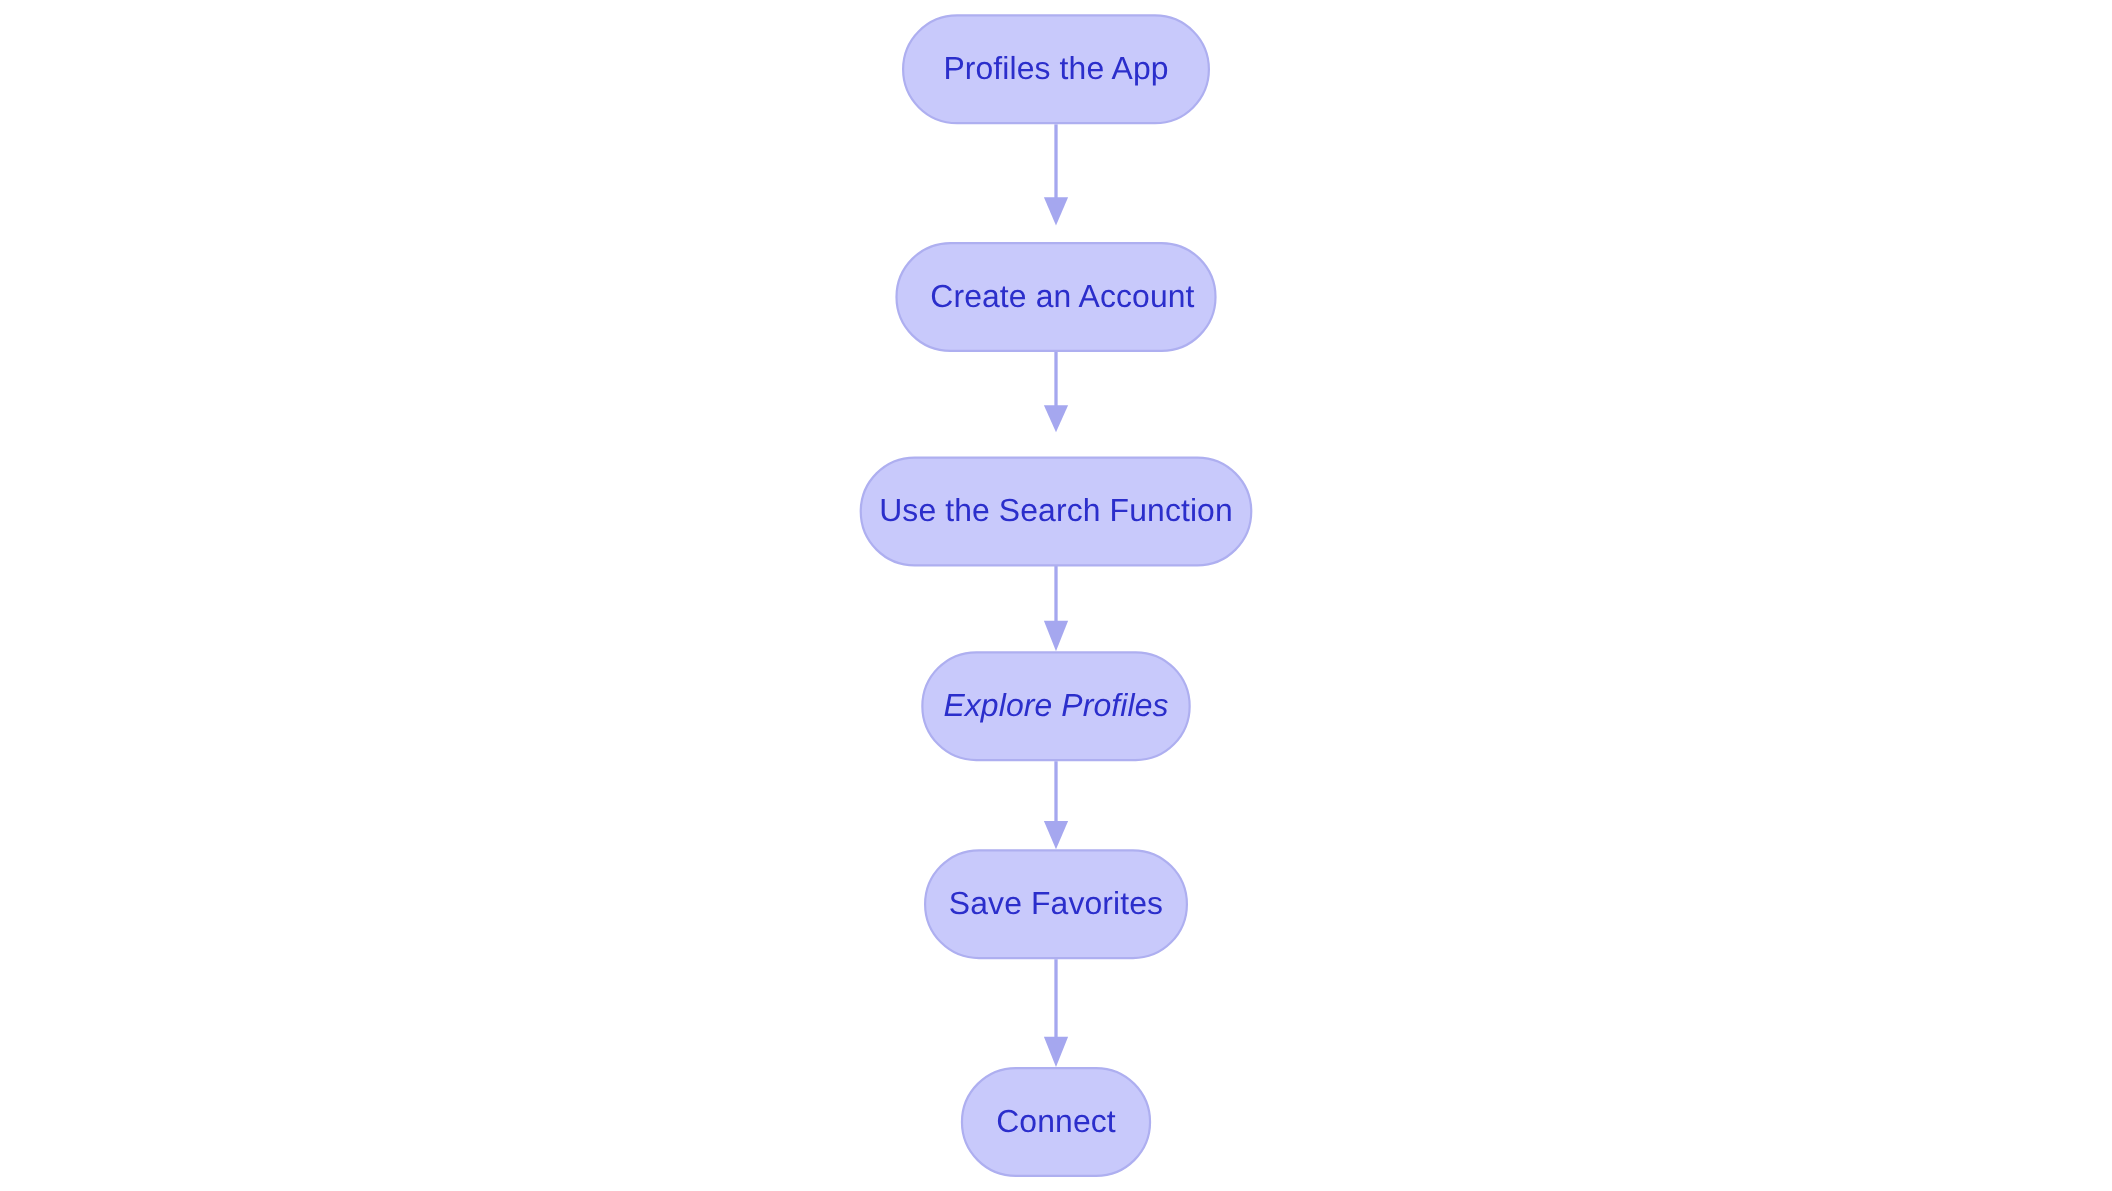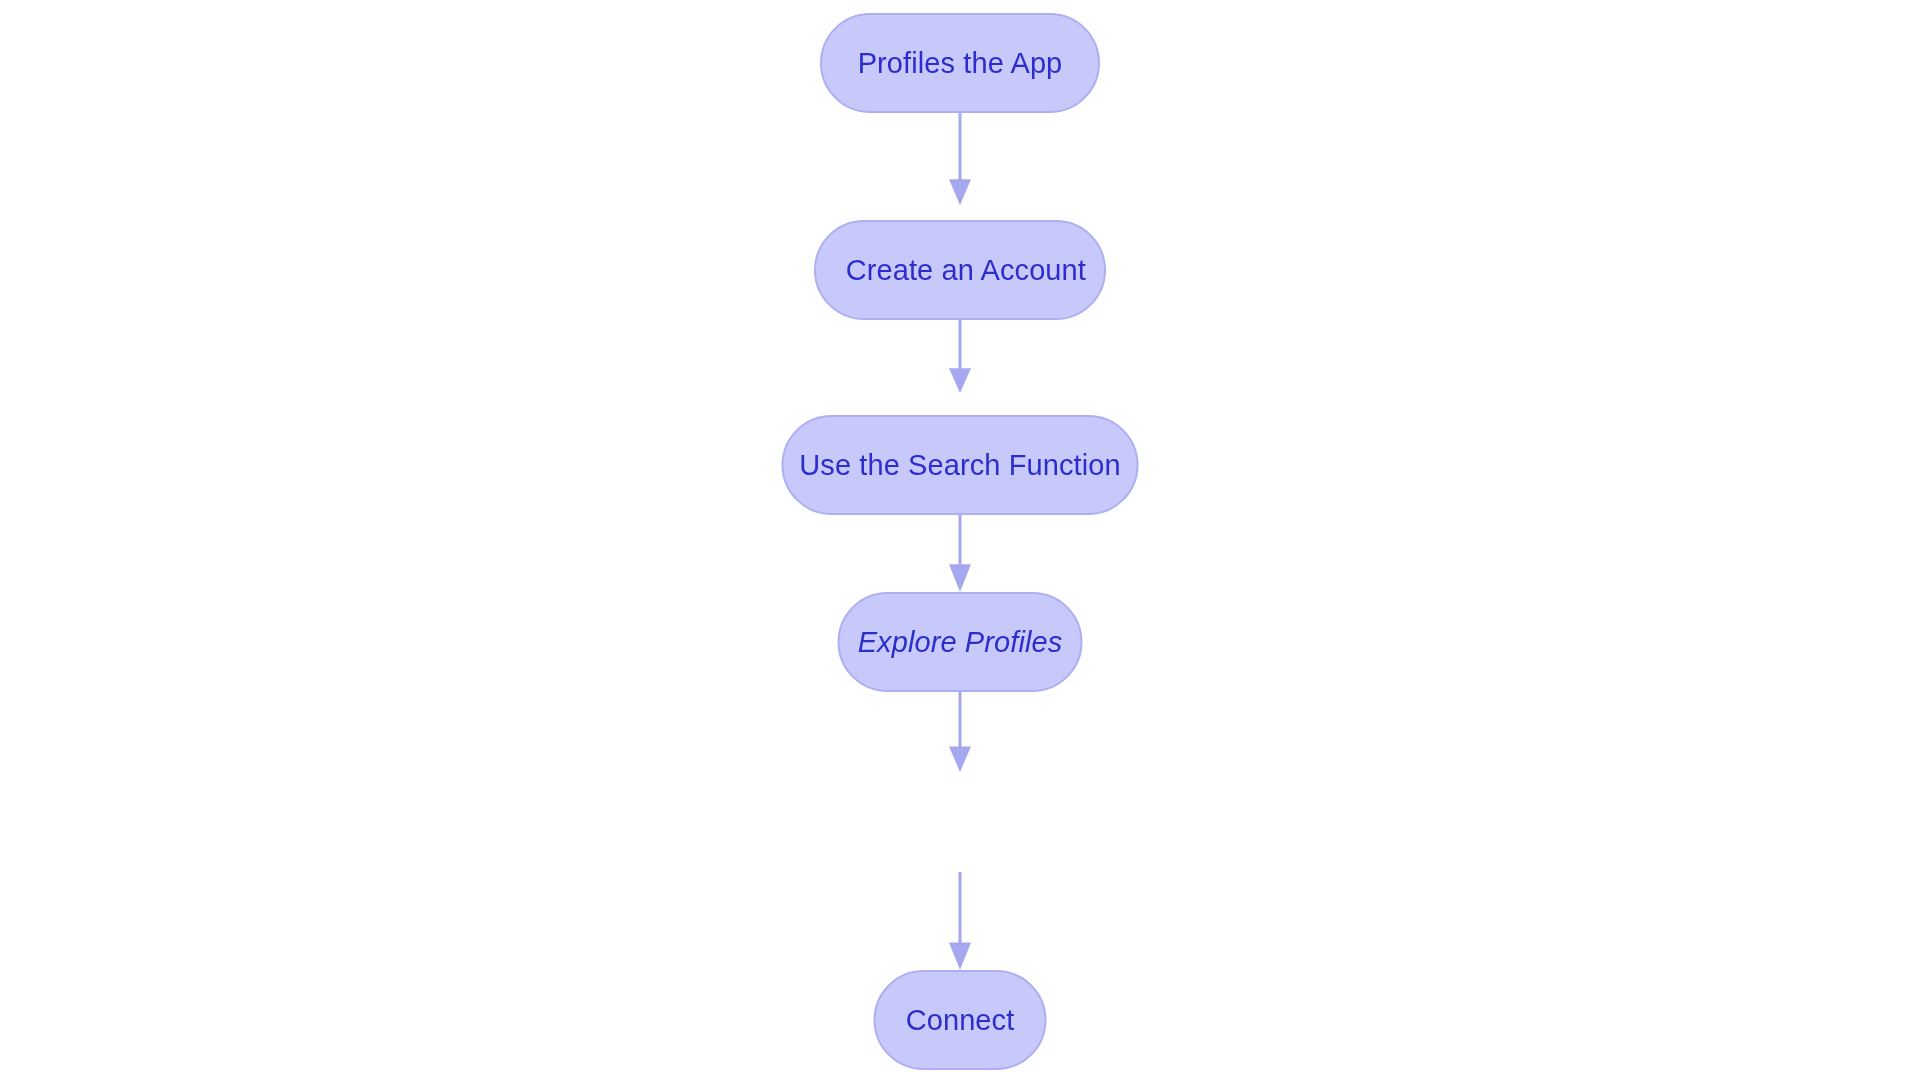--- a/index.html
+++ b/index.html
@@ -108,18 +108,21 @@
     </div>
     <div class="node" style="width: 292px; top: 220px; justify-content: flex-end;">
       <span class="node-label">Create an Account</span>
     </div>
     <div class="node" style="width: 357px; top: 415px;">
       <span class="node-label">Use the Search Function</span>
     </div>
     <div class="node" style="width: 245px; top: 592px; font-style: italic;">
       <span class="node-label">Explore Profiles</span>
     </div>
+    <div class="node" style="width: 240px; top: 772px;">
+      <span class="node-label">Save Favorites</span>
+    </div>
     <div class="node" style="width: 173px; top: 970px; text-align: center;">
       <span class="node-label">Connect</span>
     </div>
 
   </div>
 </div>
 
 </body></html>

